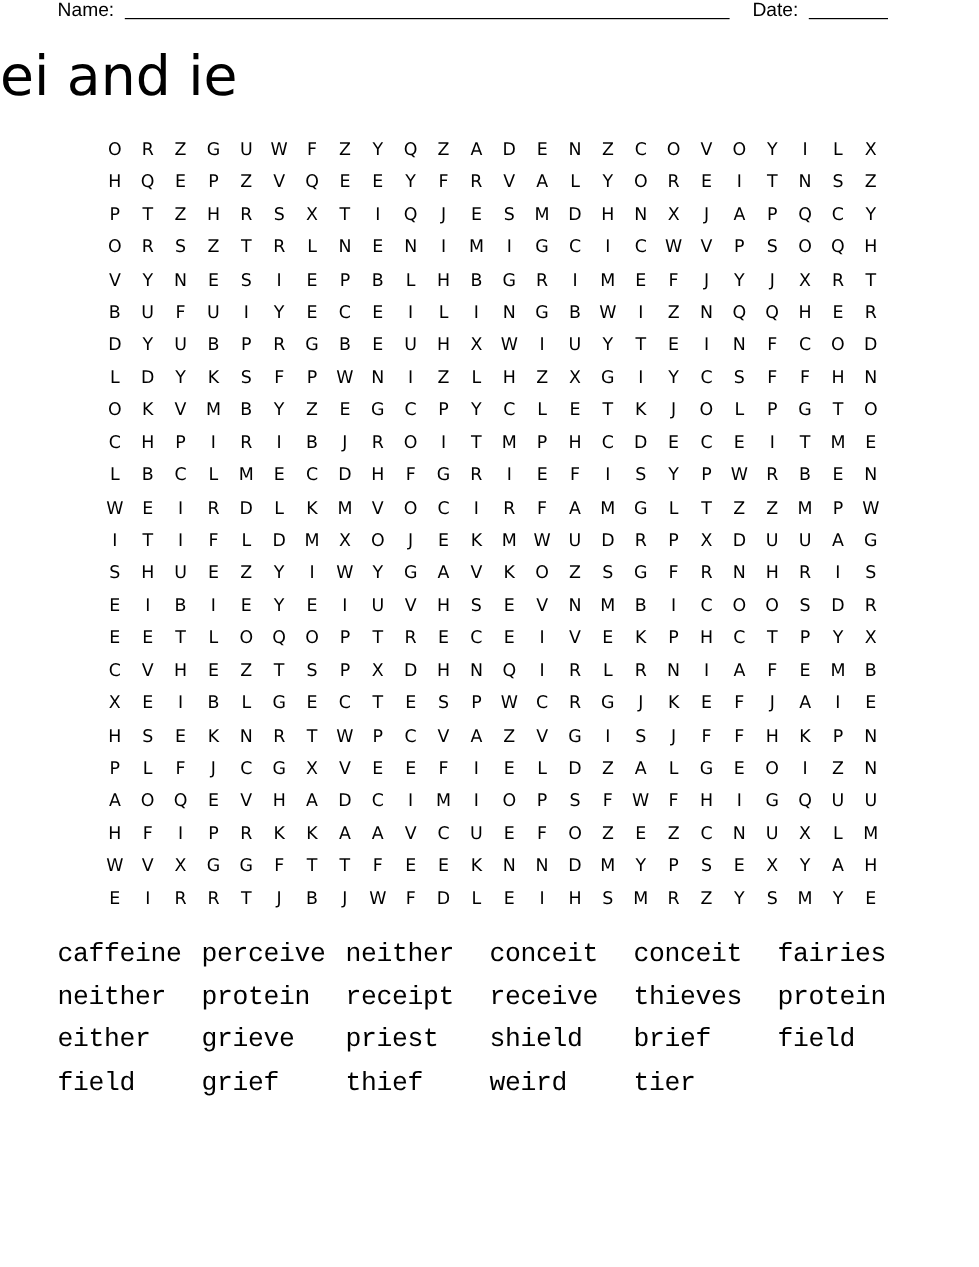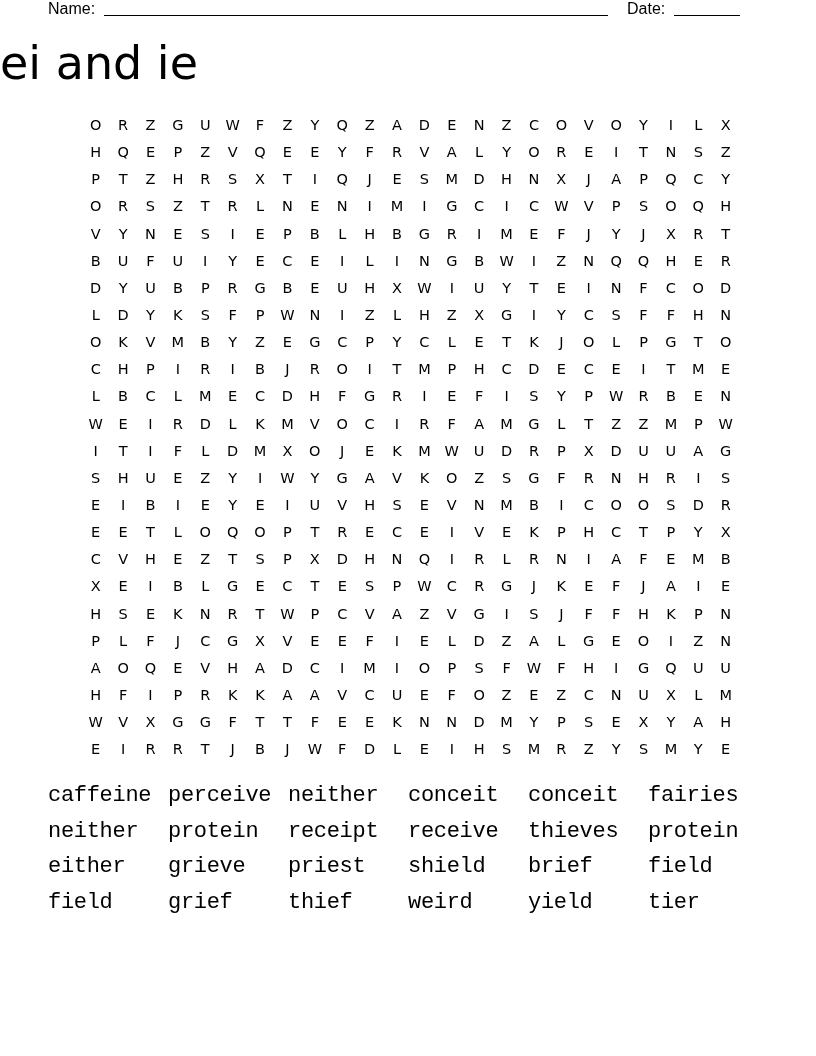--- a/index.html
+++ b/index.html
@@ -644,15 +644,14 @@
     <span class="word">either</span>
     <span class="word">grieve</span>
     <span class="word">priest</span>
     <span class="word">shield</span>
     <span class="word">brief</span>
     <span class="word">field</span>
     <span class="word">field</span>
     <span class="word">grief</span>
     <span class="word">thief</span>
     <span class="word">weird</span>
-    <span class="word">yield</span>
     <span class="word">tier</span>
   </div>
 
 </body></html>

